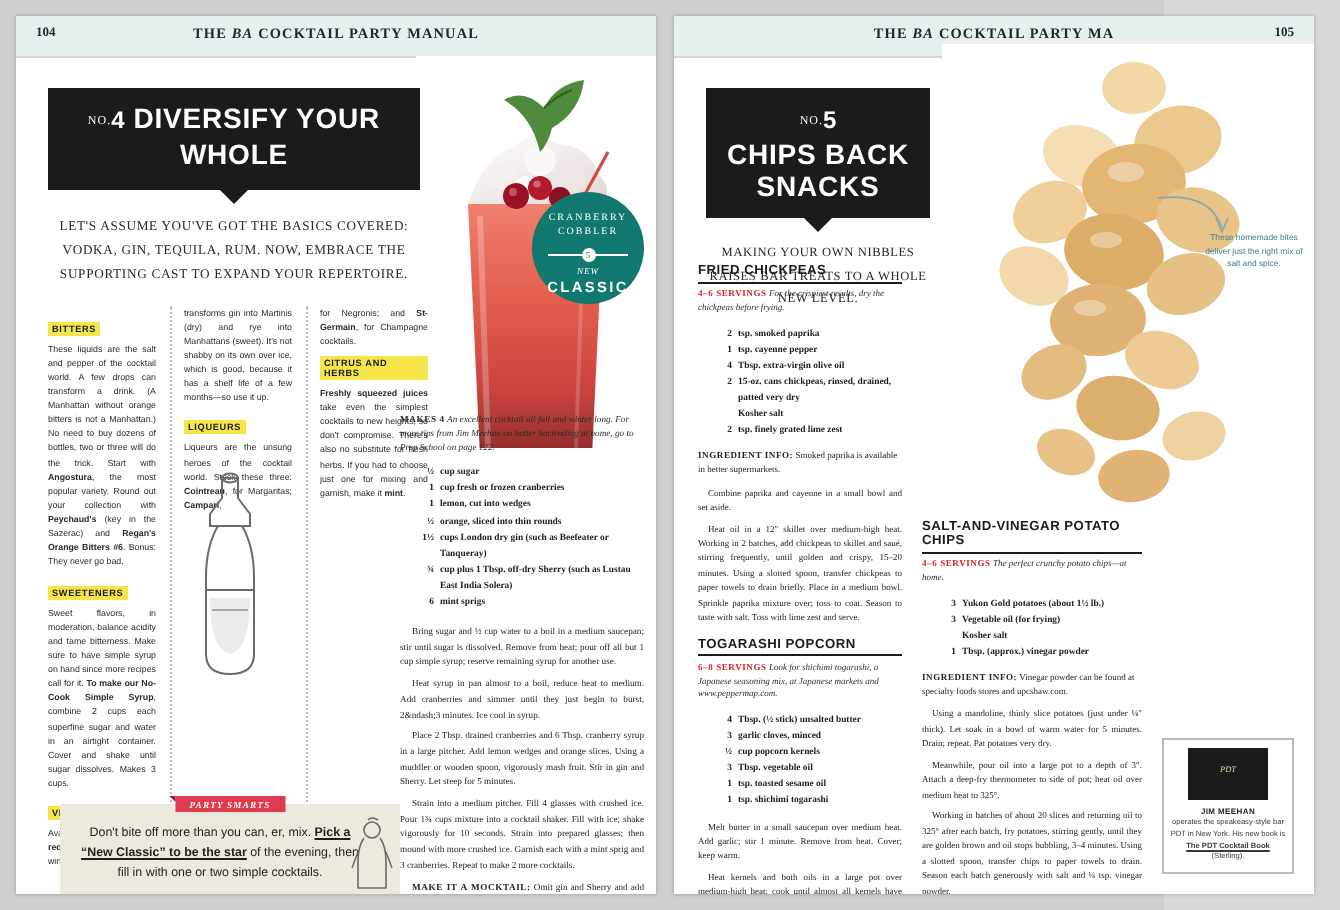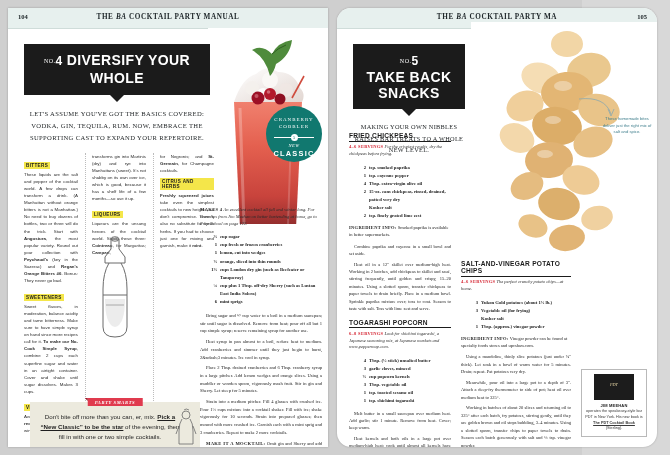--- a/index.html
+++ b/index.html
@@ -1,20 +1,20 @@
 <!DOCTYPE html>
 <html><head>
 <meta charset="utf-8">
 <style>
   html,body{margin:0;padding:0;background:#d8d8d8;}
   body{width:670px;height:455px;overflow:hidden;font-family:"Liberation Sans",sans-serif;}
   .spread{position:relative;width:582px;height:455px;background:#cfcfcf;}
   .page{position:absolute;top:8px;height:439px;width:320px;background:#ffffff;box-shadow:0 0 2px rgba(0,0,0,.25);overflow:hidden;}
   .page-left{left:8px;}
-  .page-right{left:337px;border-radius:14px;}
+  .page-right{left:337px;}
   .runhead{position:absolute;top:0;left:0;right:0;height:20px;background:#e7f0ee;border-bottom:1px solid #cfdcd9;}
   .runhead .title{position:absolute;left:0;right:0;top:5px;text-align:center;font-family:"Liberation Serif",serif;font-weight:bold;font-size:7.2px;letter-spacing:.6px;color:#20282b;}
   .runhead .title i{font-style:italic;}
   .folio{position:absolute;top:5px;font-family:"Liberation Serif",serif;font-weight:bold;font-size:6.5px;color:#20282b;}
   .folio-l{left:10px;} .folio-r{right:10px;}
 
   .body-area{position:absolute;top:20px;left:0;right:0;bottom:0;}
 
   
   .banner{position:relative;background:#1b1b1b;color:#fff;text-align:center;padding:7px 6px 8px;}
@@ -41,21 +41,21 @@
   .smarts{position:relative;margin:6px 6px 0;background:#eceade;padding:10px 20px 8px 10px;}
   .smarts .tag{position:absolute;top:-4px;left:50%;transform:translateX(-50%);background:#e03a4e;color:#fff;font-family:"Liberation Serif",serif;font-style:italic;font-weight:bold;font-size:4.6px;letter-spacing:.6px;padding:1.5px 7px;}
   .smarts .tag:after{content:"";position:absolute;left:-3px;top:0;border-top:3px solid #9e2030;border-left:3px solid transparent;}
   .smarts p{margin:0;font-size:6.2px;line-height:1.62;text-align:center;color:#1f1f1f;}
   .smarts p u{text-decoration:underline;font-weight:bold;}
   .shaker-ill{position:absolute;right:2px;bottom:2px;width:24px;height:40px;}
 
   
   .drinkwrap{position:absolute;right:0;top:0;width:120px;height:205px;overflow:hidden;}
   .drinkwrap svg{position:absolute;left:0;top:0;}
-  .badge{position:absolute;right:6px;top:78px;width:56px;height:56px;border-radius:50%;background:#11786f;color:#fff;text-align:center;}
+  .badge{position:absolute;right:6px;top:68px;width:56px;height:56px;border-radius:50%;background:#11786f;color:#fff;text-align:center;}
   .badge .b1{font-family:"Liberation Serif",serif;font-size:5px;letter-spacing:1px;margin-top:10px;line-height:1.45;}
   .badge .mid{margin:3px auto 2px;width:40px;height:7px;position:relative;}
   .badge .mid:before{content:"";position:absolute;left:0;top:3px;width:40px;height:.5px;background:#fff;}
   .badge .dot{position:absolute;left:50%;top:0;margin-left:-3.5px;width:7px;height:7px;border-radius:50%;background:#fff;color:#11786f;font-size:4.4px;line-height:7px;font-family:"Liberation Serif",serif;}
   .badge .b2{font-family:"Liberation Serif",serif;font-style:italic;font-size:4.6px;letter-spacing:.4px;}
   .badge .b3{font-size:7.4px;font-weight:bold;letter-spacing:1.2px;margin-top:1px;}
 
   
   .recipecol{position:absolute;left:192px;top:178px;width:122px;}
   .rmakes{font-family:"Liberation Serif",serif;font-size:4.6px;line-height:1.55;color:#2b2b2b;}
@@ -307,21 +307,21 @@
 
       <svg class="annot-arrow" viewBox="0 0 42 26">
         <path d="M2 3 Q28 0 34 18" stroke="#8aa8ae" stroke-width=".8" fill="none"></path>
         <path d="M31 13 L34 20 L37 13" stroke="#8aa8ae" stroke-width=".8" fill="none"></path>
       </svg>
       <div class="annot">These homemade bites deliver just the right mix of salt and spice.</div>
 
       <div style="width:112px;margin:16px 0 0 16px;">
         <div class="banner">
           <div><span class="no">NO.</span><span class="num">5</span></div>
-          <div class="htxt">TAKE BACK SNACKS</div>
+          <div class="htxt">CHIPS BACK SNACKS</div>
           <div class="tail"></div>
         </div>
         <div class="deck2">MAKING YOUR OWN NIBBLES RAISES BAR TREATS TO A WHOLE NEW LEVEL.</div>
       </div>
 
       <div class="rcols">
 
         <div class="rcol">
           <div class="rhead">FRIED CHICKPEAS</div>
           <div class="serves">

